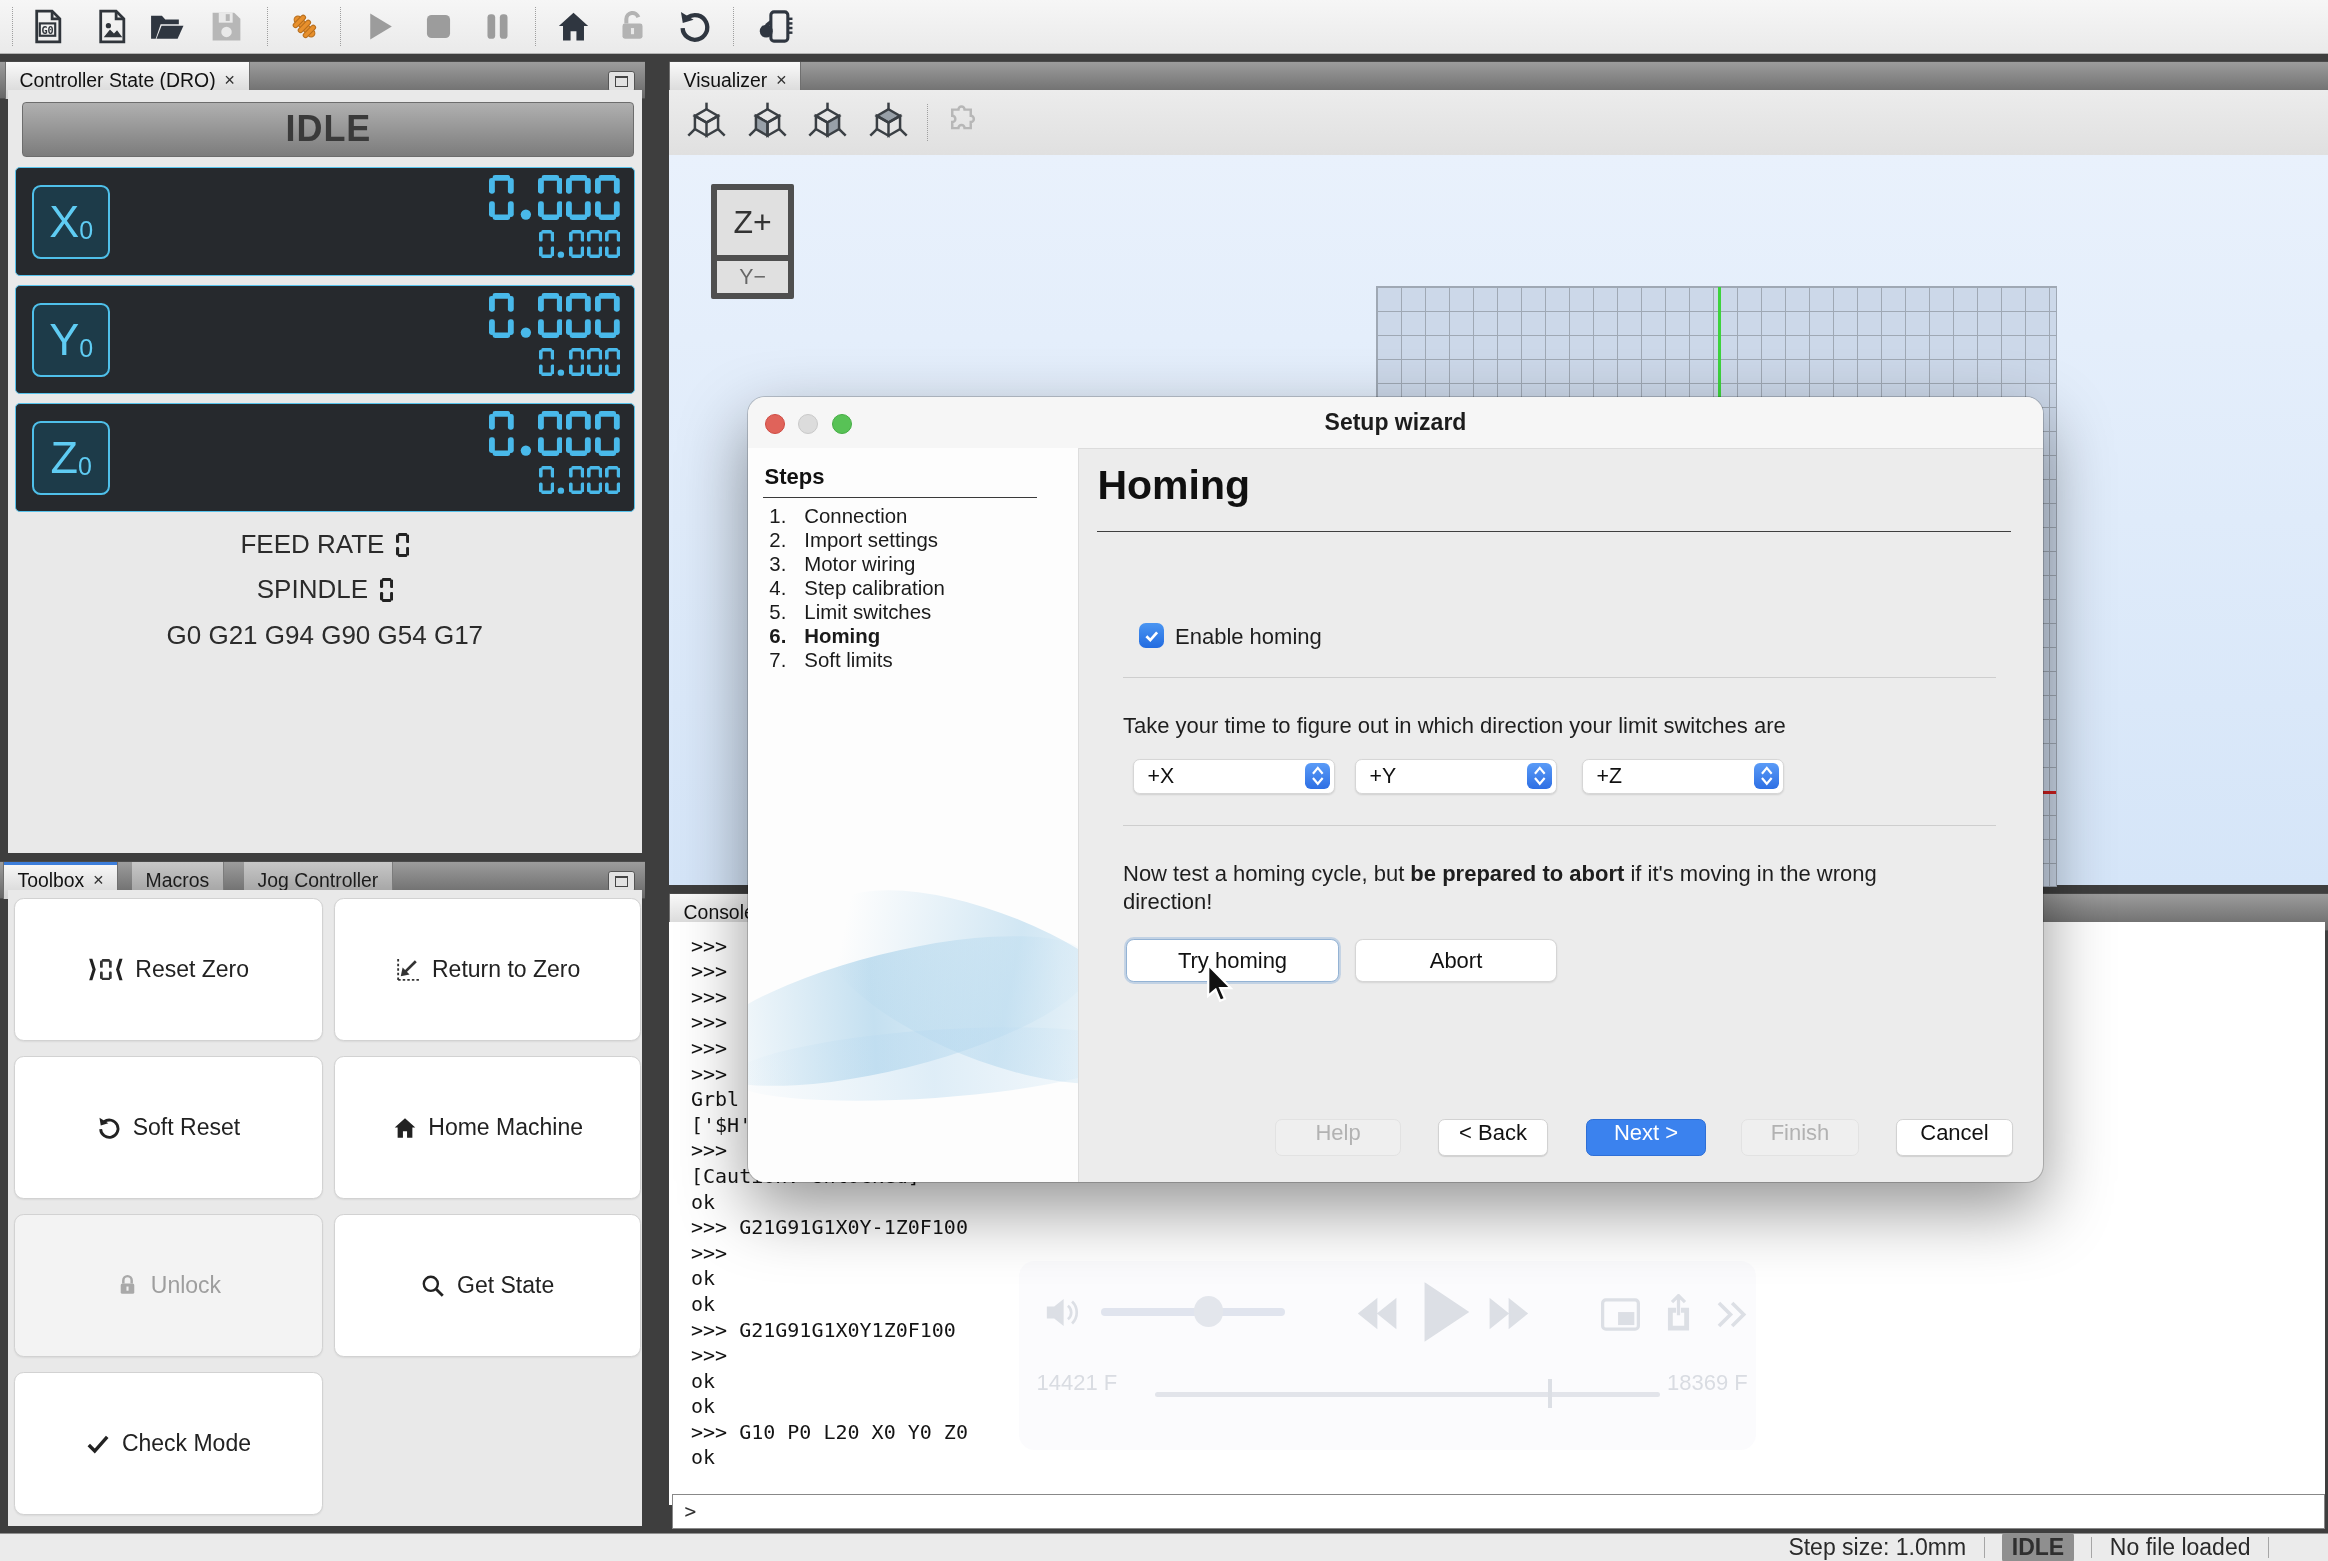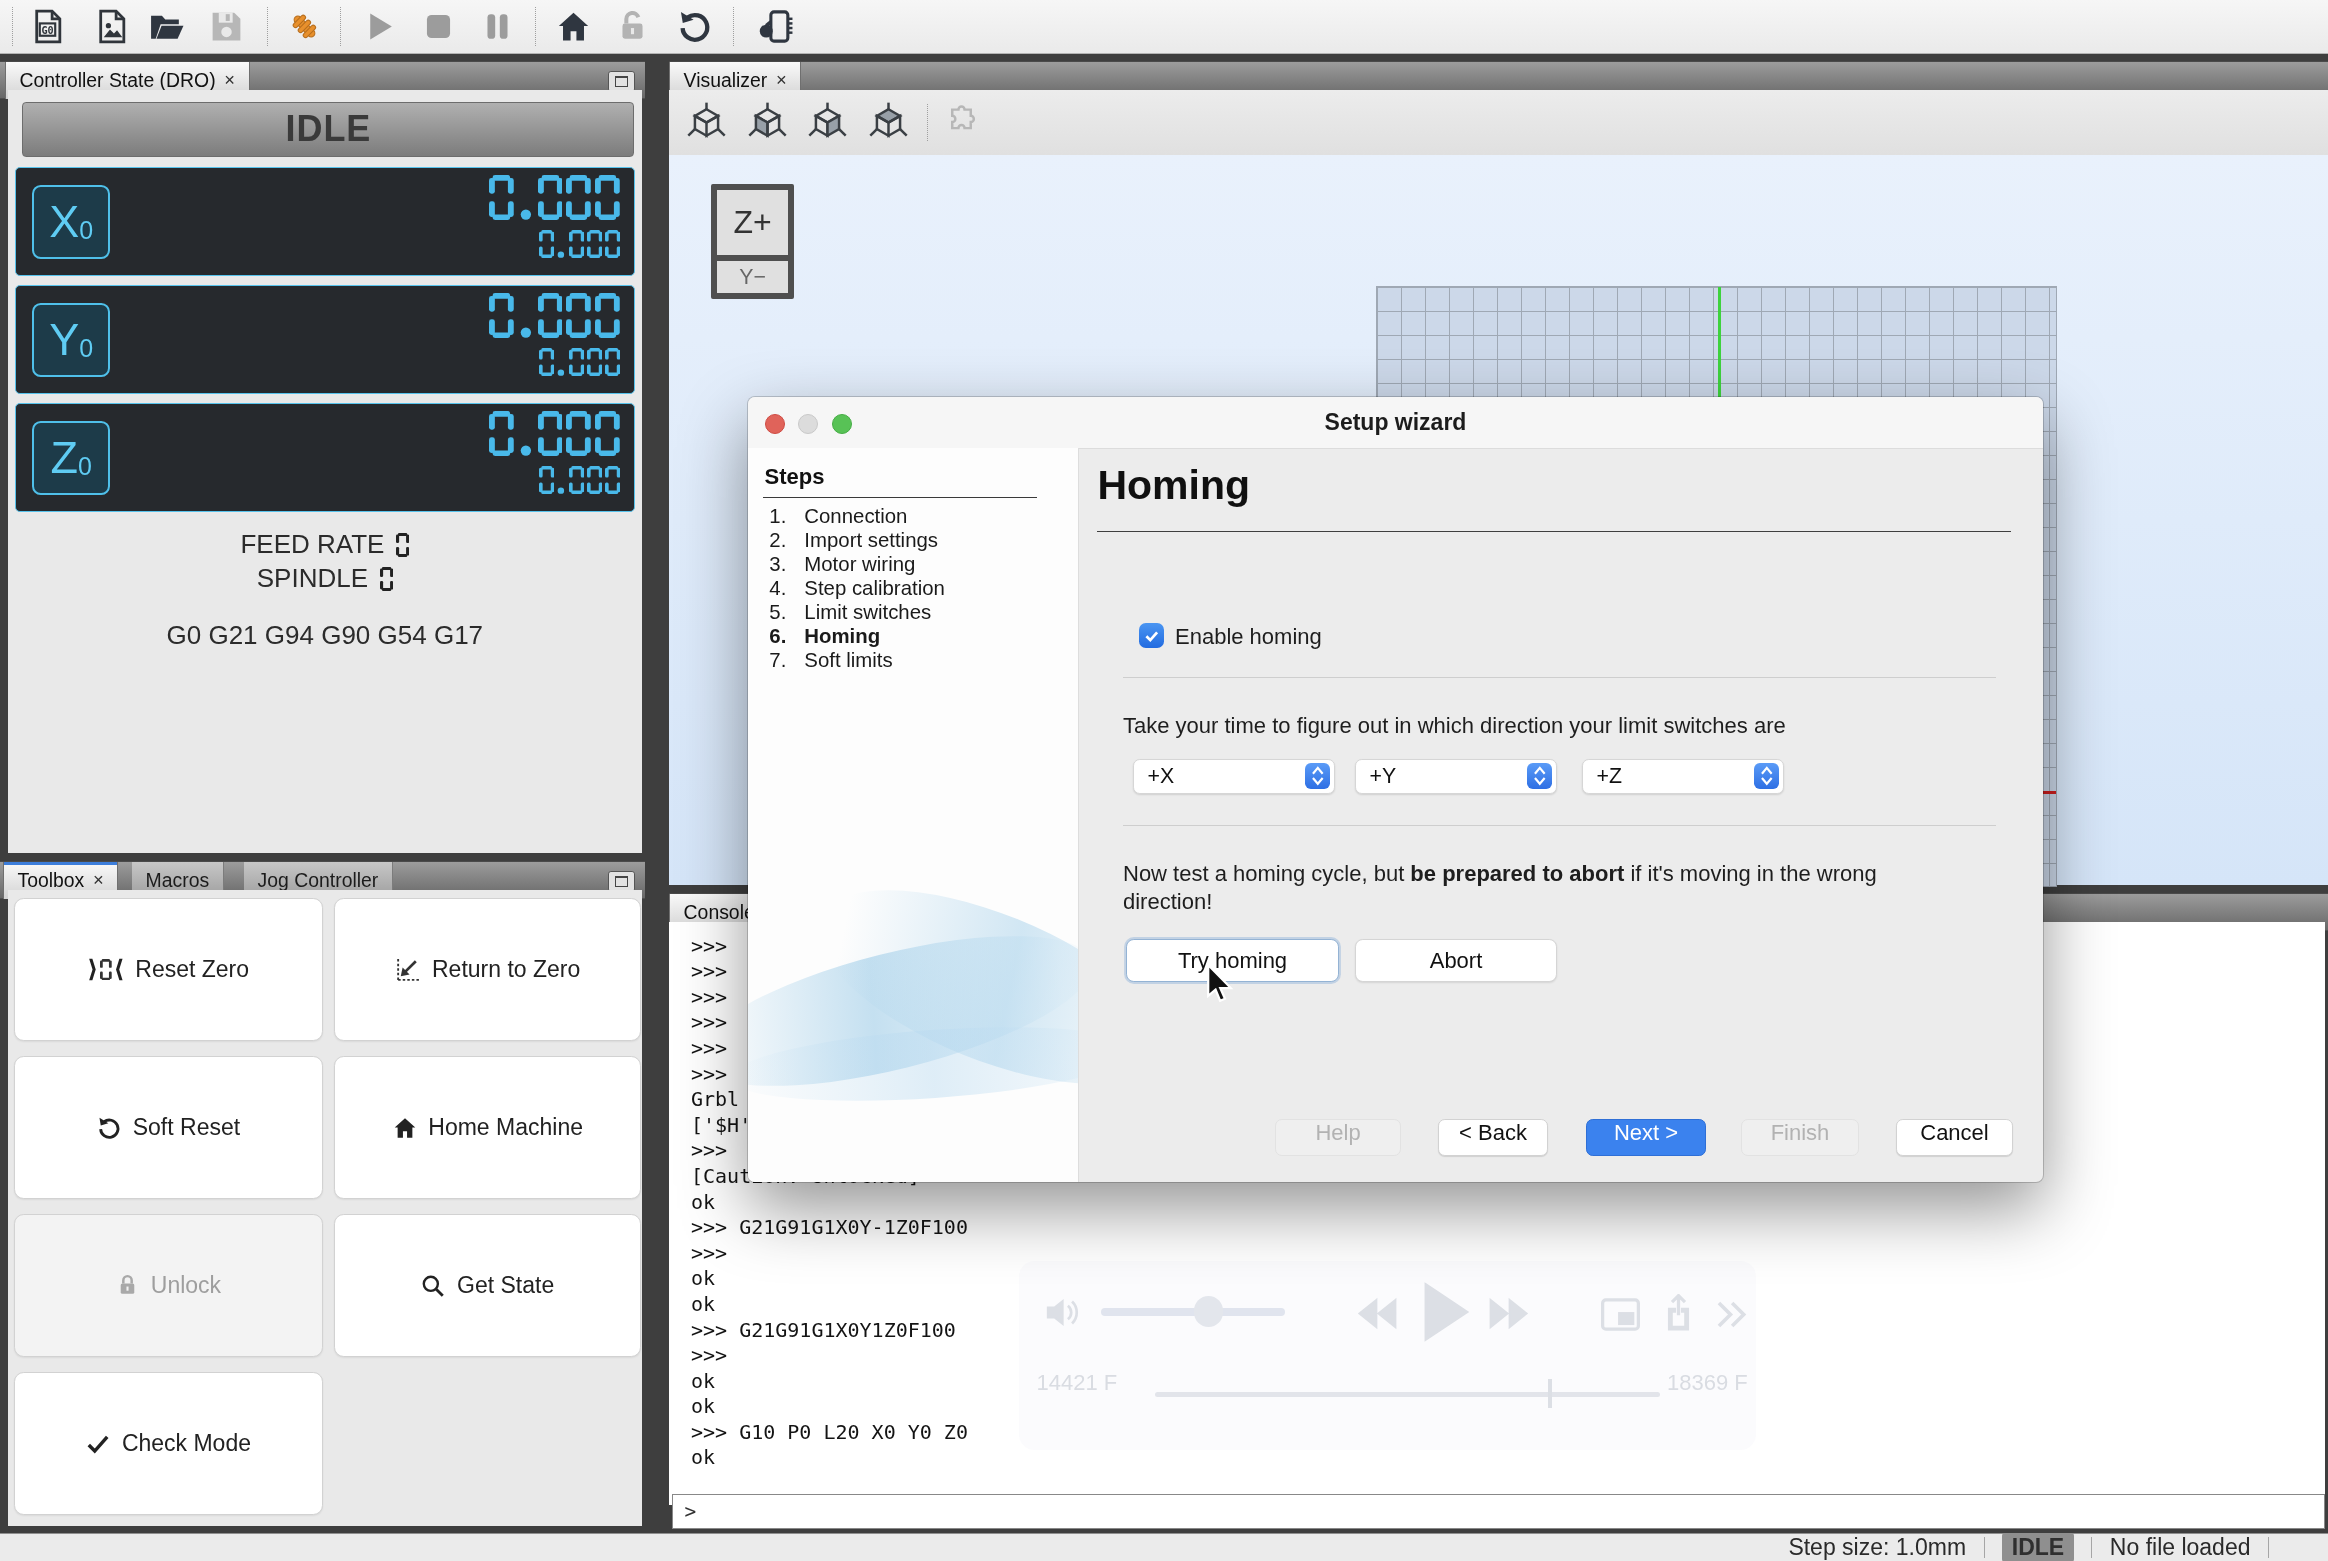--- a/index.html
+++ b/index.html
@@ -74,21 +74,21 @@
   .cline{white-space:pre;line-height:25.6px;padding-left:22px;}
   .cinput{background:#fff;border:1px solid #888;box-sizing:border-box;display:flex;align-items:center;
           font-family:"DejaVu Sans Mono",monospace;font-size:19.4px;color:#333;padding-left:11.6px;}
   
   .statusbar{left:0;top:1533px;width:2329px;height:28px;background:#ebebeb;border-top:1px solid #8f8f8f;
              display:flex;align-items:center;justify-content:flex-end;gap:17.5px;padding-right:60px;box-sizing:border-box;
              font-size:23px;color:#2a2a2a;}
   .statsep{width:1px;height:21.3px;background:#a6a6a6;}
   .idlebadge{background:#8f8f8f;border-radius:2.9px;padding:1px 9.7px;font-weight:bold;color:#2f2f2f;}
   
-  .wizard{left:748px;top:397px;width:1295px;height:785px;border-radius:7px;background:#ececec;
+  .wizard{left:748px;top:397px;width:1295px;height:785px;border-radius:17px;background:#ececec;
           box-shadow:0 27px 68px rgba(0,0,0,.42),0 0 0 1px rgba(0,0,0,.18);overflow:hidden;z-index:50;}
   .wztitle{position:absolute;left:0;top:0;width:100%;height:51px;background:#f6f6f6;border-bottom:1px solid #dcdcdc;
            display:flex;align-items:center;justify-content:center;font-size:23px;font-weight:bold;color:#1c1c1c;}
   .light{position:absolute;top:16.5px;width:18.4px;height:18.4px;border-radius:50%;}
   .wzleft{position:absolute;left:0;top:51px;width:330px;height:734px;background:#fdfdfd;
           border-right:1px solid #ddd;overflow:hidden;}
   .steps-title{position:absolute;left:16.5px;top:15.5px;font-size:22px;font-weight:bold;color:#111;}
   .steps-rule{position:absolute;left:14.6px;top:49px;width:274px;border-top:1.9px solid #3a3a3a;}
   .steplist{position:absolute;left:0;top:56px;width:100%;}
   .steprow{display:flex;font-size:20.4px;color:#1a1a1a;line-height:24px;}
@@ -487,21 +487,21 @@
           <svg class="sg" viewBox="0 0 11 20">
             <rect x="1.6" y="0" width="7.8" height="2.5" rx="1.1"></rect>
             <rect x="8.4" y="1.3" width="2.6" height="7" rx="1.1"></rect>
             <rect x="8.4" y="11.7" width="2.6" height="7" rx="1.1"></rect>
             <rect x="1.6" y="17.5" width="7.8" height="2.5" rx="1.1"></rect>
             <rect x="0" y="11.7" width="2.6" height="7" rx="1.1"></rect>
             <rect x="0" y="1.3" width="2.6" height="7" rx="1.1"></rect>
           </svg>
         </span>
     </div>
-    <div class="metricrow" style="top:473px">
+    <div class="metricrow" style="top:484px">
       <span>SPINDLE</span>
       <span class="seg7">
           <svg class="sg" viewBox="0 0 11 20">
             <rect x="1.6" y="0" width="7.8" height="2.5" rx="1.1"></rect>
             <rect x="8.4" y="1.3" width="2.6" height="7" rx="1.1"></rect>
             <rect x="8.4" y="11.7" width="2.6" height="7" rx="1.1"></rect>
             <rect x="1.6" y="17.5" width="7.8" height="2.5" rx="1.1"></rect>
             <rect x="0" y="11.7" width="2.6" height="7" rx="1.1"></rect>
             <rect x="0" y="1.3" width="2.6" height="7" rx="1.1"></rect>
           </svg>

